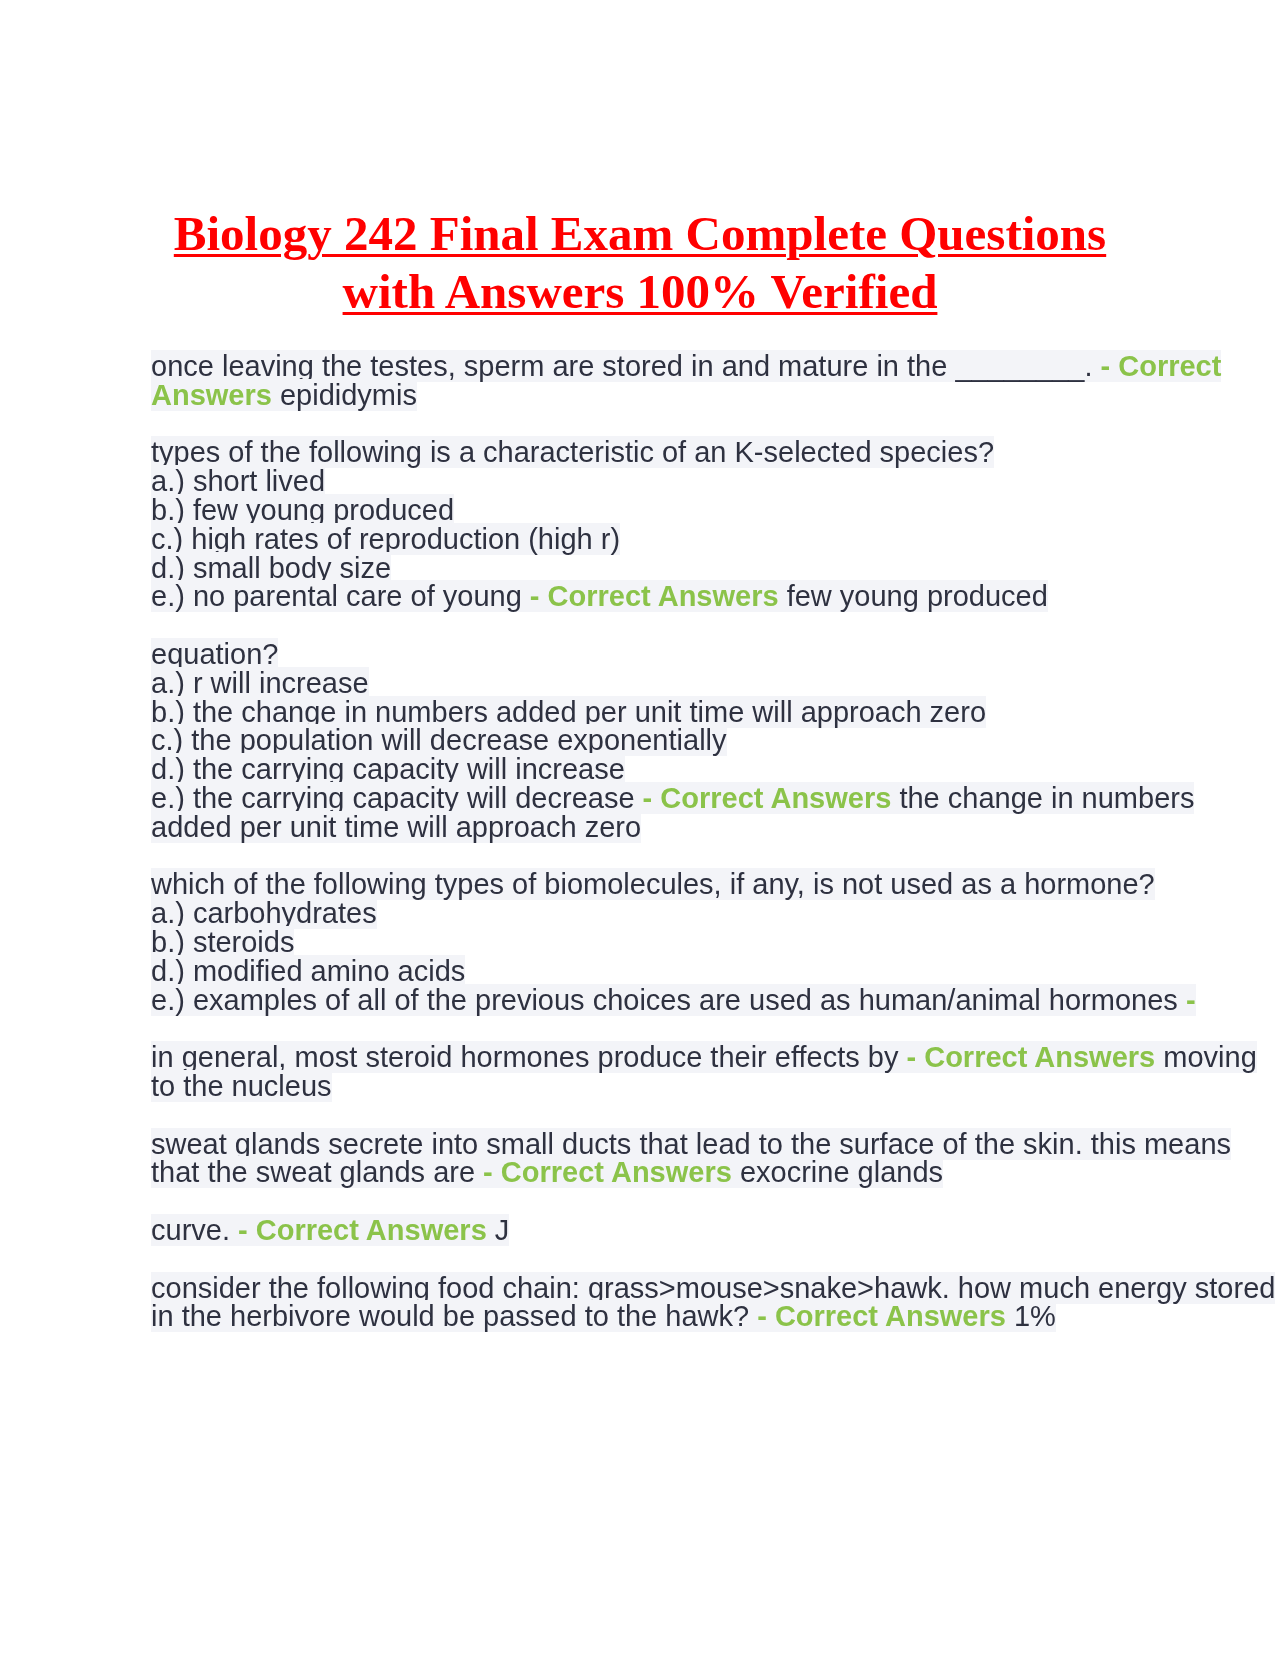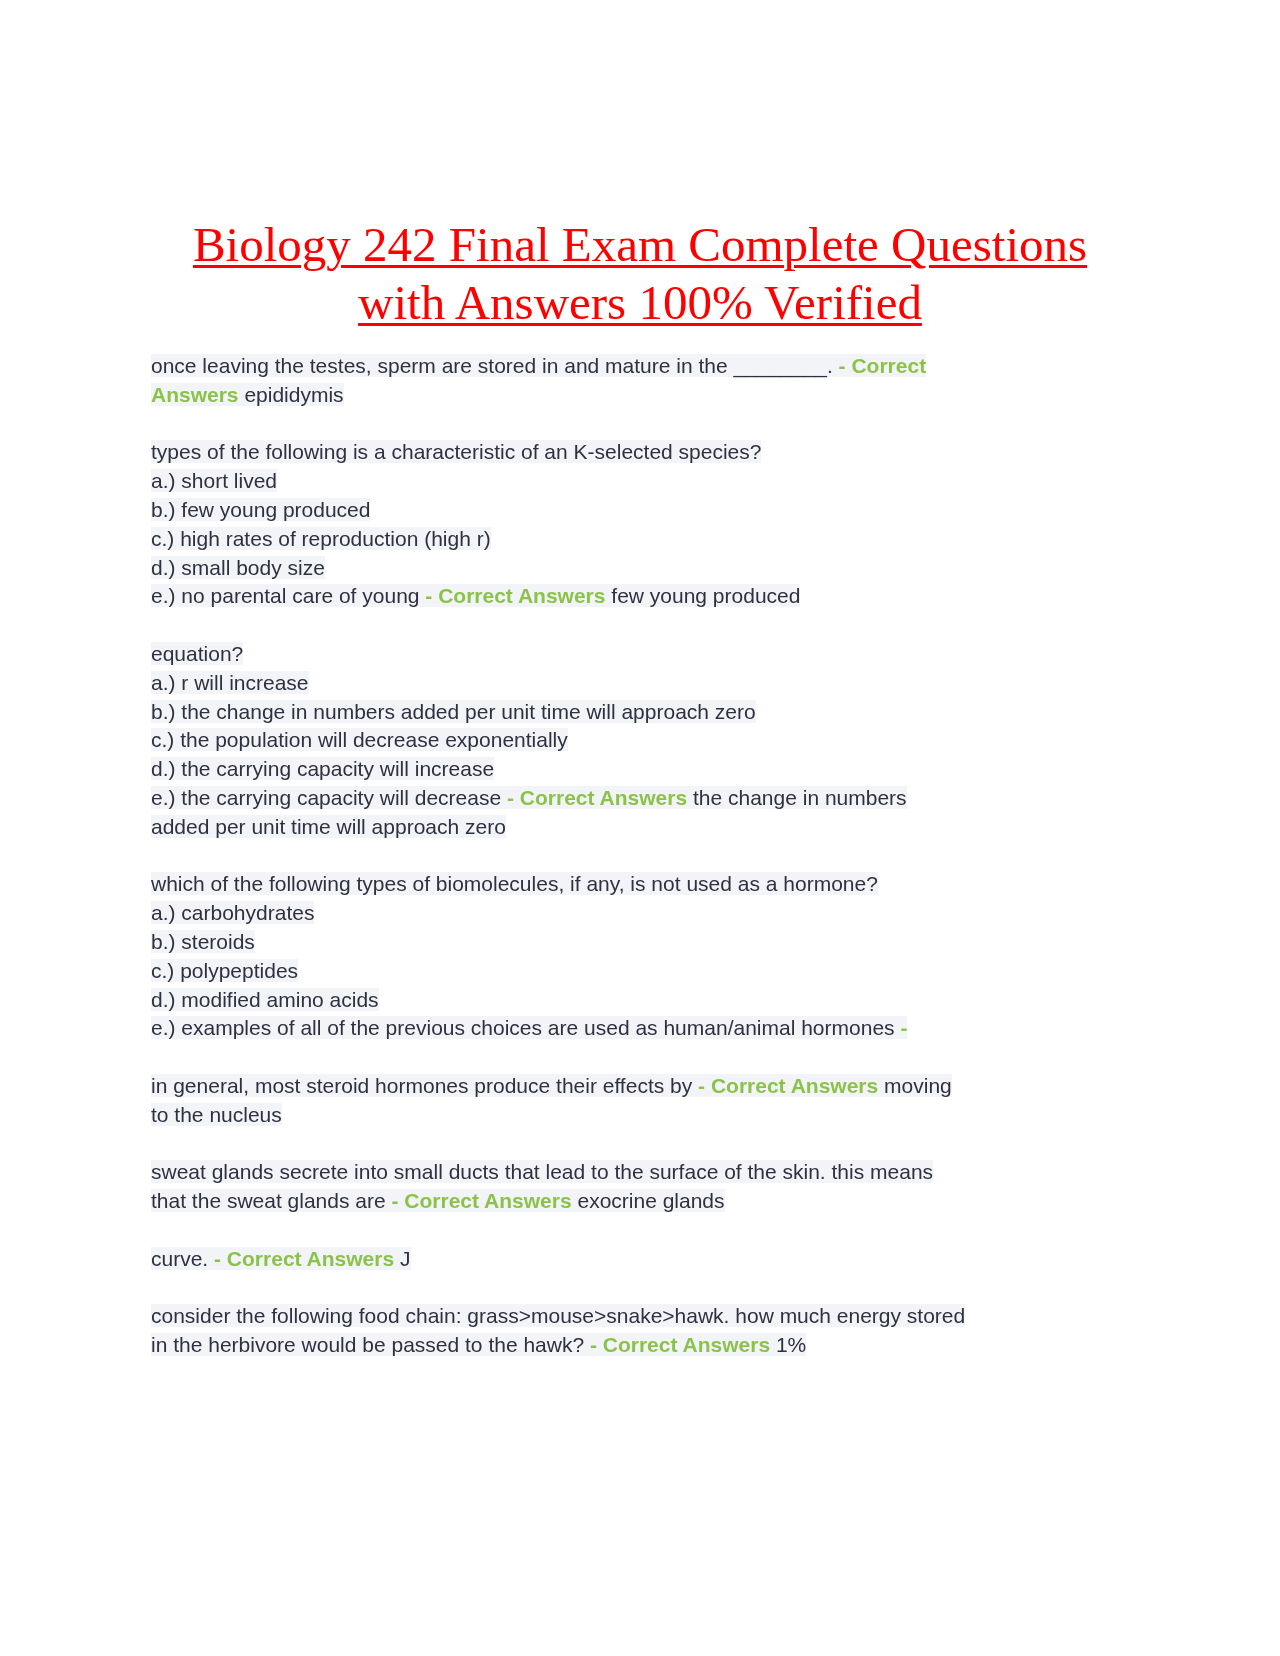--- a/index.html
+++ b/index.html
@@ -2,29 +2,28 @@
 <html><head>
 <meta charset="utf-8">
 <style>
   html, body { margin: 0; padding: 0; background: #ffffff; }
   body { width: 1280px; height: 1656px; position: relative; overflow: hidden; }
   .page { position: absolute; left: 0; top: 0; width: 1280px; height: 1656px; background: #ffffff; }
   .title {
     position: absolute; left: 140px; top: 205px; width: 1000px;
     text-align: center;
     font-family: "Liberation Serif", "DejaVu Serif", serif;
-    font-weight: normal; font-size: 49px; line-height: 58px;
+    font-weight: bold; font-size: 49px; line-height: 58px;
     color: #ff0000; text-decoration: underline; text-decoration-thickness: 3px;
     text-underline-offset: 4px;
-    margin-top: 11px;
   }
   .content {
     position: absolute; left: 151px; top: 352px; width: 980px;
     font-family: "Liberation Sans", "DejaVu Sans", sans-serif;
-    font-size: 21px; line-height: 28.8px; color: #2e3140;
+    font-size: 29px; line-height: 28.8px; color: #2e3140;
   }
   .qa { margin: 0 0 28.8px 0; }
   .line { display: block; white-space: nowrap; }
   .hl { background: #f3f4f8; }
   .ca { color: #8bc34a; font-weight: bold; }
 </style>
 </head>
 <body>
 
 <div class="page">
@@ -51,21 +50,20 @@
         <span class="line"><span class="hl"><span>b.) the change in numbers added per unit time will approach zero</span></span></span>
         <span class="line"><span class="hl"><span>c.) the population will decrease exponentially</span></span></span>
         <span class="line"><span class="hl"><span>d.) the carrying capacity will increase</span></span></span>
         <span class="line"><span class="hl"><span>e.) the carrying capacity will decrease </span><span class="ca">- Correct Answers</span><span> the change in numbers</span></span></span>
         <span class="line"><span class="hl"><span>added per unit time will approach zero</span></span></span>
       </div>
       <div class="qa">
         <span class="line"><span class="hl"><span>which of the following types of biomolecules, if any, is not used as a hormone?</span></span></span>
         <span class="line"><span class="hl"><span>a.) carbohydrates</span></span></span>
         <span class="line"><span class="hl"><span>b.) steroids</span></span></span>
-        <span class="line"><span class="hl"><span>c.) polypeptides</span></span></span>
         <span class="line"><span class="hl"><span>d.) modified amino acids</span></span></span>
         <span class="line"><span class="hl"><span>e.) examples of all of the previous choices are used as human/animal hormones </span><span class="ca">-</span></span></span>
       </div>
       <div class="qa">
         <span class="line"><span class="hl"><span>in general, most steroid hormones produce their effects by </span><span class="ca">- Correct Answers</span><span> moving</span></span></span>
         <span class="line"><span class="hl"><span>to the nucleus</span></span></span>
       </div>
       <div class="qa">
         <span class="line"><span class="hl"><span>sweat glands secrete into small ducts that lead to the surface of the skin. this means</span></span></span>
         <span class="line"><span class="hl"><span>that the sweat glands are </span><span class="ca">- Correct Answers</span><span> exocrine glands</span></span></span>

